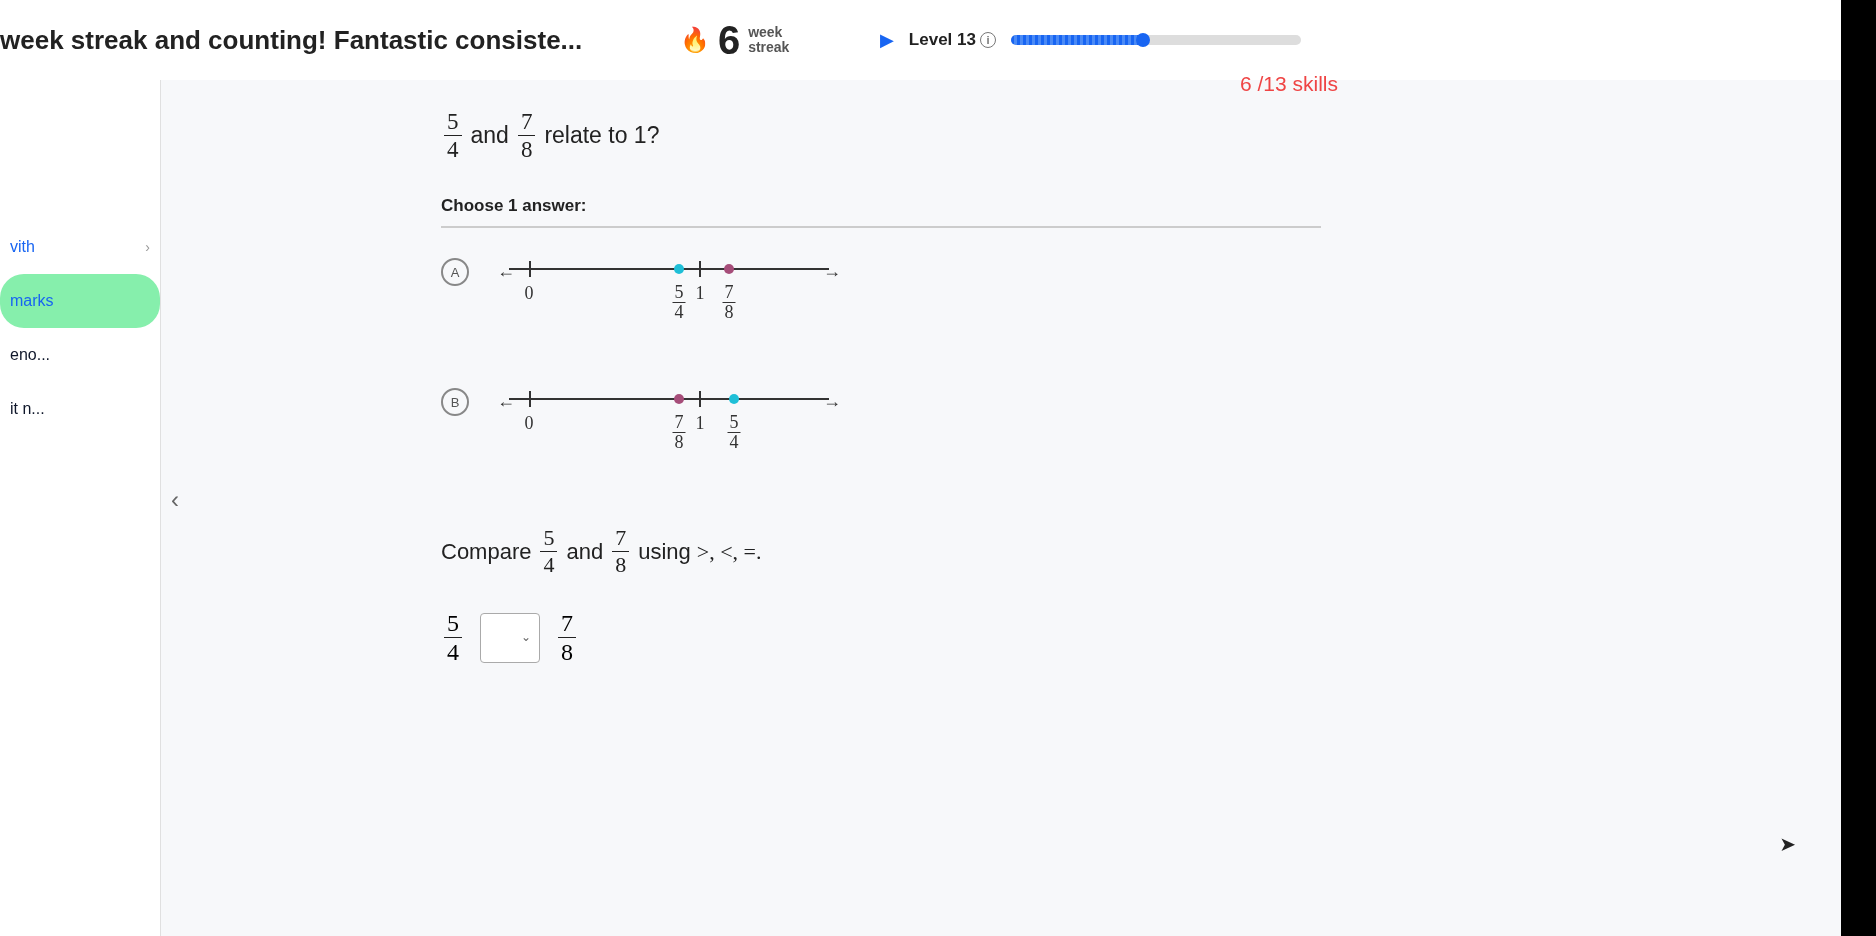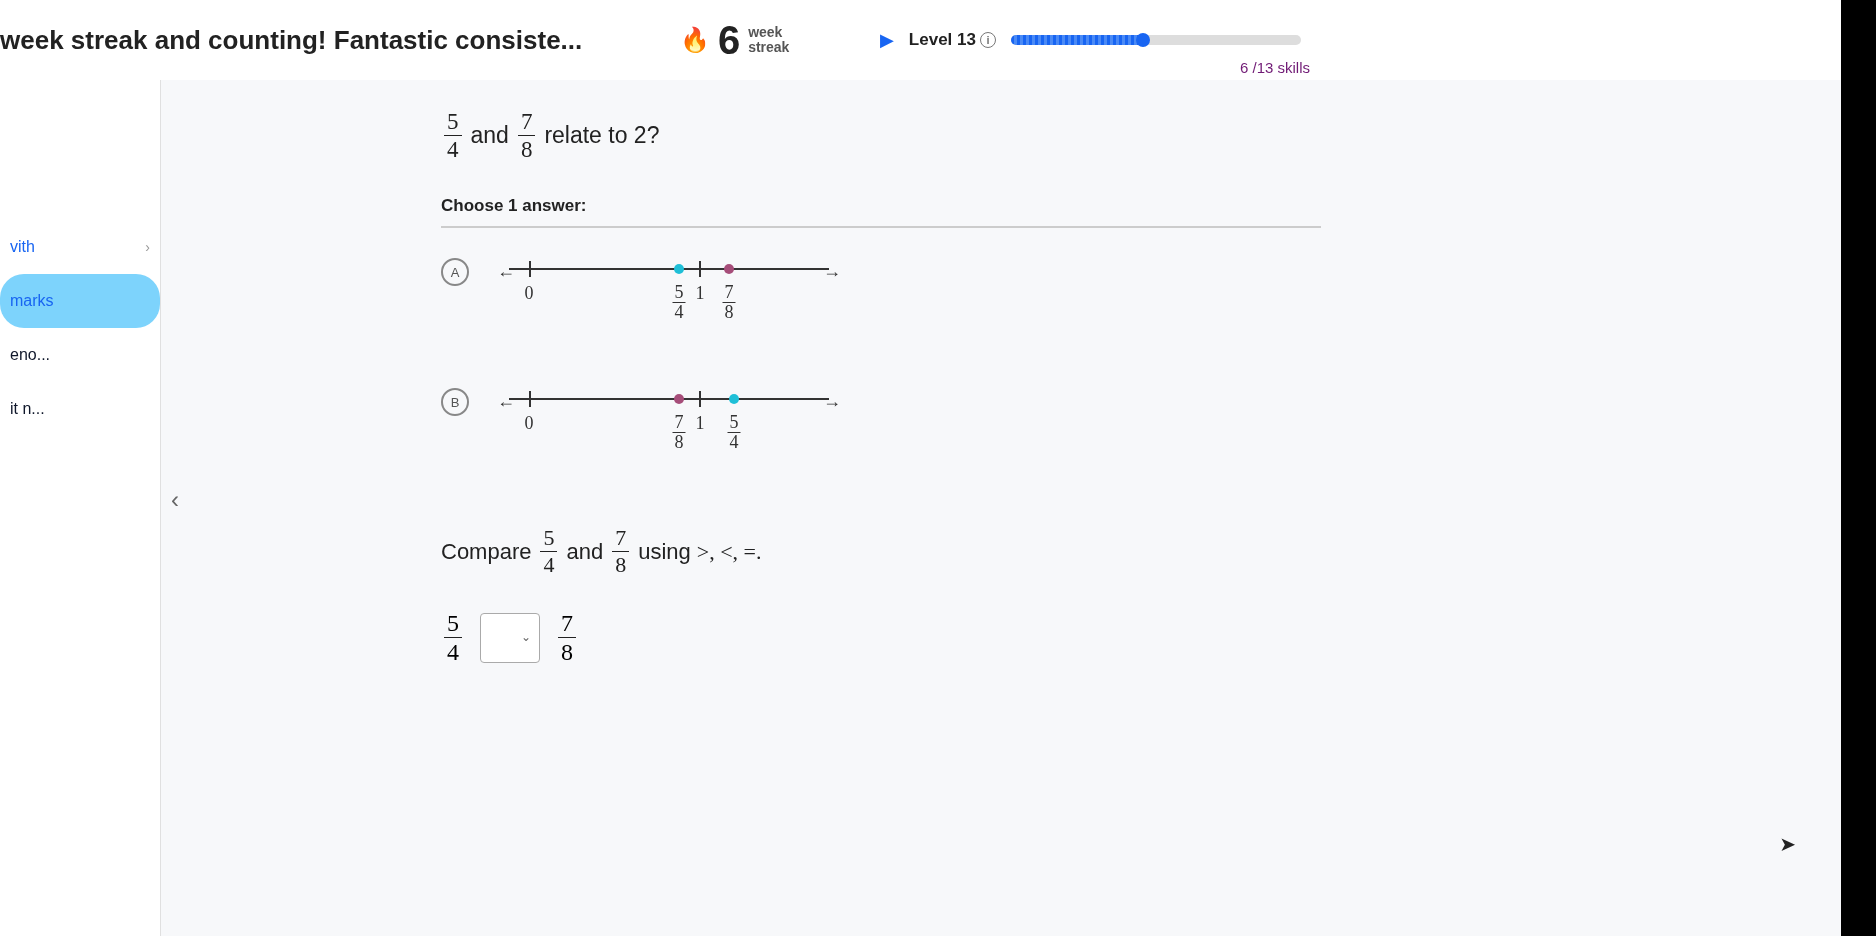--- a/index.html
+++ b/index.html
@@ -99,23 +99,23 @@
       right: -6px;
       top: -2px;
       width: 14px;
       height: 14px;
       background: #1865f2;
       border-radius: 50%;
     }
     .skills-text {
       position: absolute;
       left: 1240px;
-      top: 59px;
-      font-size: 15px;
-      color: #701a75;
+      top: 72px;
+      font-size: 21px;
+      color: #ef4444;
     }
     .main-layout {
       display: flex;
       height: calc(100% - 80px);
     }
     .sidebar {
       width: 161px;
       background: #fff;
       border-right: 1px solid #e0e0e0;
       padding-top: 140px;
@@ -126,21 +126,21 @@
       color: #1865f2;
       cursor: pointer;
       display: flex;
       align-items: center;
       justify-content: space-between;
     }
     .sidebar-item.dark {
       color: #0f172a;
     }
     .sidebar-item.active {
-      background: #7dd3fc;
+      background: #86efac;
       border-radius: 24px;
     }
     .chevron {
       color: #999;
       font-size: 14px;
     }
     .nav-chevron {
       position: absolute;
       left: 155px;
       top: 480px;
@@ -381,21 +381,21 @@
     <div class="question-text">
       <span class="fraction">
         <span class="frac-num">5</span>
         <span class="frac-den">4</span>
       </span>
       <span>and</span>
       <span class="fraction">
         <span class="frac-num">7</span>
         <span class="frac-den">8</span>
       </span>
-      <span>relate to 2?</span>
+      <span>relate to 1?</span>
     </div>
 
     <div class="choose-text">Choose 1 answer:</div>
     <div class="divider"></div>
 
     <div class="option">
       <div class="option-letter">A</div>
       <div class="number-line">
         <span class="nl-arrow-left">←</span>
         <div class="nl-line"></div>

